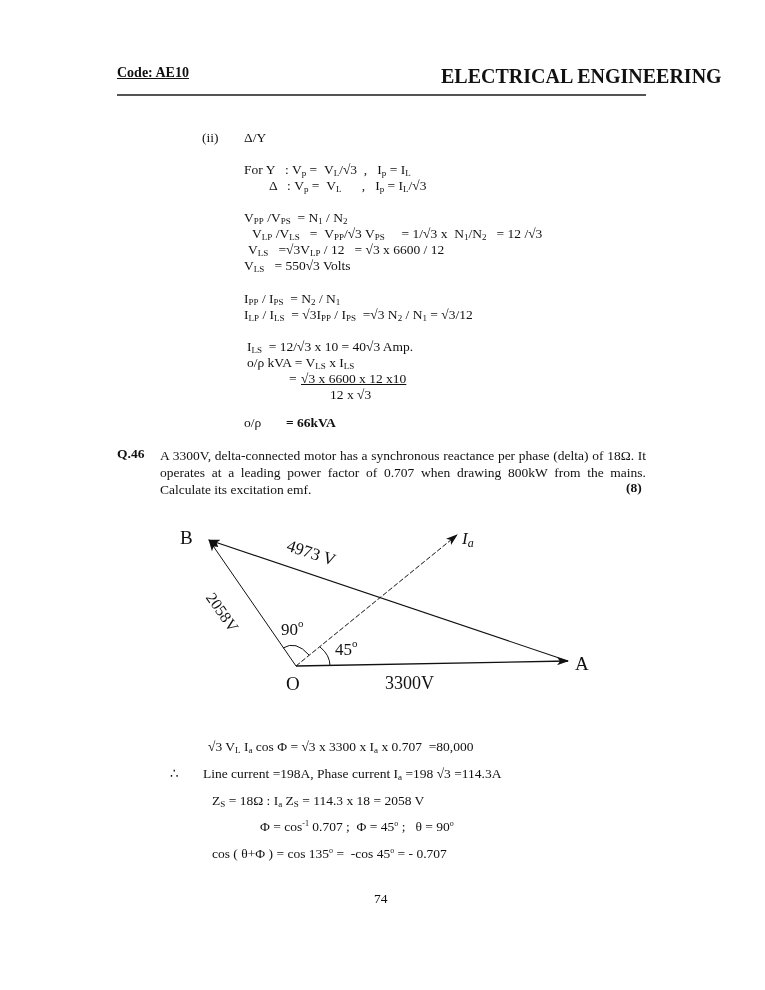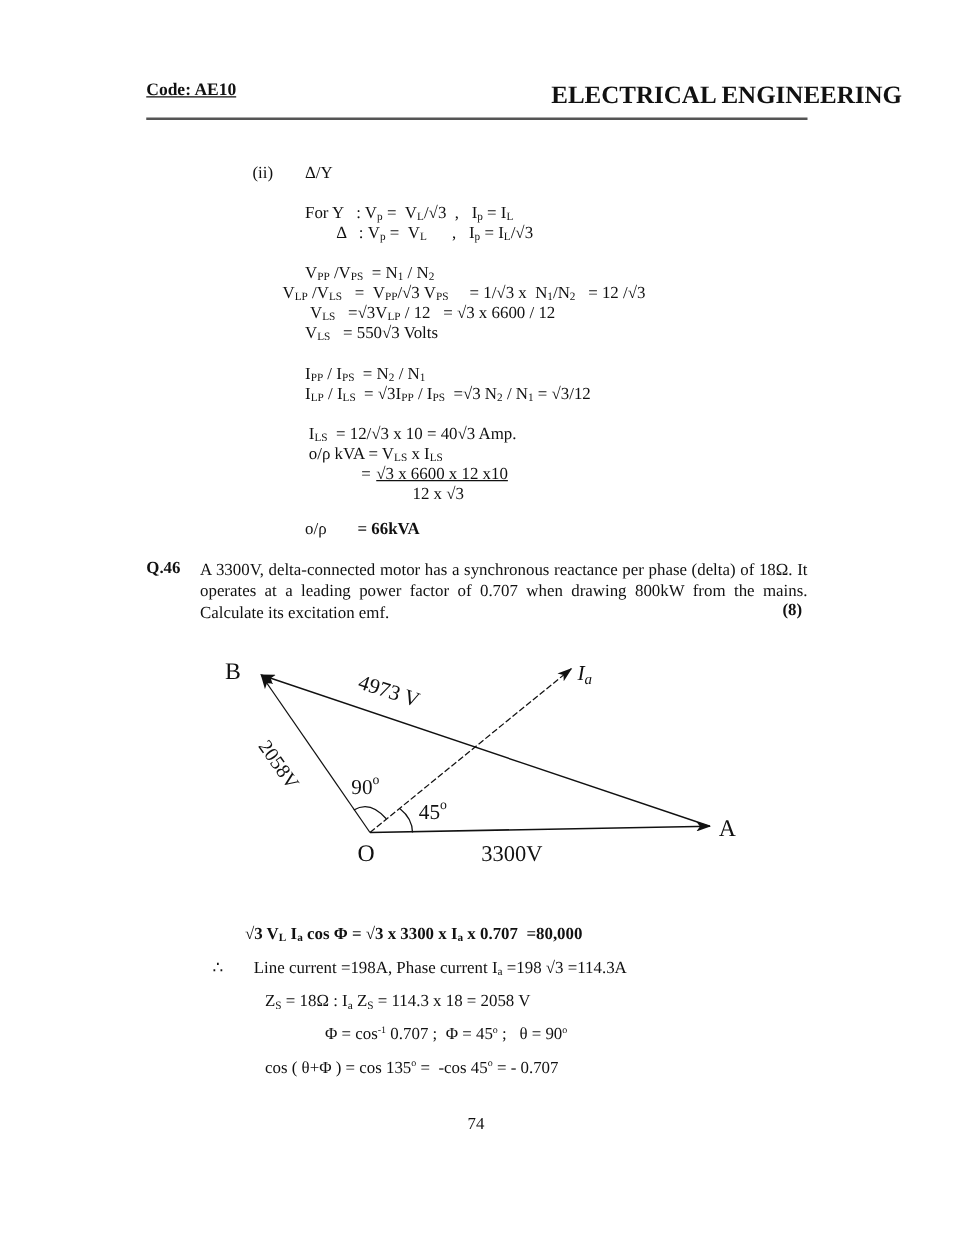--- a/index.html
+++ b/index.html
@@ -23,21 +23,21 @@
 <div class="abs" style="left:202px;top:131px;">(ii)</div>
 <div class="abs" style="left:244px;top:131px;">Δ/Y</div>
 
 <div>
   <div class="abs" style="left:244px;top:163px;">For Y &nbsp;&nbsp;: V<sub>p</sub> = &nbsp;V<sub>L</sub>/√3 &nbsp;, &nbsp;&nbsp;I<sub>p</sub> = I<sub>L</sub></div>
   <div class="abs" style="left:269px;top:179px;">Δ &nbsp;&nbsp;: V<sub>p</sub> = &nbsp;V<sub>L</sub> &nbsp;&nbsp;&nbsp;&nbsp;&nbsp;, &nbsp;&nbsp;I<sub>p</sub> = I<sub>L</sub>/√3</div>
 </div>
 
 <div>
   <div class="abs" style="left:244px;top:211px;">V<sub>PP</sub> /V<sub>PS</sub> &nbsp;= N<sub>1</sub> / N<sub>2</sub></div>
-  <div class="abs" style="left:226px;top:227px;text-align:center;">V<sub>LP</sub> /V<sub>LS</sub> &nbsp;&nbsp;= &nbsp;V<sub>PP</sub>/√3 V<sub>PS</sub> &nbsp;&nbsp;&nbsp;&nbsp;= 1/√3 x &nbsp;N<sub>1</sub>/N<sub>2</sub> &nbsp;&nbsp;= 12 /√3</div>
+  <div class="abs" style="left:252px;top:227px;text-align:center;">V<sub>LP</sub> /V<sub>LS</sub> &nbsp;&nbsp;= &nbsp;V<sub>PP</sub>/√3 V<sub>PS</sub> &nbsp;&nbsp;&nbsp;&nbsp;= 1/√3 x &nbsp;N<sub>1</sub>/N<sub>2</sub> &nbsp;&nbsp;= 12 /√3</div>
   <div class="abs" style="left:248px;top:243px;">V<sub>LS</sub> &nbsp;&nbsp;=√3V<sub>LP</sub> / 12 &nbsp;&nbsp;= √3 x 6600 / 12</div>
   <div class="abs" style="left:244px;top:259px;">V<sub>LS</sub> &nbsp;&nbsp;= 550√3 Volts</div>
 </div>
 
 <div>
   <div class="abs" style="left:244px;top:292px;">I<sub>PP</sub> / I<sub>PS</sub> &nbsp;= N<sub>2</sub> / N<sub>1</sub></div>
   <div class="abs" style="left:244px;top:308px;">I<sub>LP</sub> / I<sub>LS</sub> &nbsp;= √3I<sub>PP</sub> / I<sub>PS</sub> &nbsp;=√3 N<sub>2</sub> / N<sub>1</sub> = √3/12</div>
 </div>
 
 <div>
@@ -77,21 +77,21 @@
 <div class="abs" style="left:575px;top:654px;font-size:19px;">A</div>
 <div class="abs" style="left:286px;top:674px;font-size:19px;">O</div>
 <div class="abs" style="left:462px;top:530px;font-size:17px;font-style:italic;"><span>I</span><span style="font-size:12px;vertical-align:-3px;">a</span></div>
 <div class="abs" style="left:385px;top:674px;font-size:18px;">3300V</div>
 <div class="abs" style="left:290px;top:537px;font-size:17px;transform:rotate(18deg);transform-origin:left top;">4973 V</div>
 <div class="abs" style="left:216px;top:590px;font-size:16px;transform:rotate(55deg);transform-origin:left top;">2058V</div>
 <div class="abs" style="left:281px;top:621px;font-size:17px;"><span>90</span><sup style="font-size:11px;vertical-align:8px;">o</sup></div>
 <div class="abs" style="left:335px;top:641px;font-size:17px;"><span>45</span><sup style="font-size:11px;vertical-align:8px;">o</sup></div>
 
 <div>
-  <div class="abs" style="left:196px;top:740px;font-weight:bold;">√3 V<sub>L</sub> I<sub>a</sub> cos Φ = √3 x 3300 x I<sub>a</sub> x 0.707 &nbsp;=80,000</div>
+  <div class="abs" style="left:208px;top:740px;">√3 V<sub>L</sub> I<sub>a</sub> cos Φ = √3 x 3300 x I<sub>a</sub> x 0.707 &nbsp;=80,000</div>
   <div class="abs" style="left:170px;top:767px;">∴</div>
   <div class="abs" style="left:203px;top:767px;">Line current =198A, Phase current I<sub>a</sub> =198 √3 =114.3A</div>
   <div class="abs" style="left:212px;top:794px;">Z<sub>S</sub> = 18Ω : I<sub>a</sub> Z<sub>S</sub> = 114.3 x 18 = 2058 V</div>
   <div class="abs" style="left:212px;top:820px;margin-left:48px;">Φ = cos<sup>-1</sup> 0.707 ; &nbsp;Φ = 45<sup>o</sup> ; &nbsp;&nbsp;θ = 90<sup>o</sup></div>
   <div class="abs" style="left:212px;top:847px;">cos ( θ+Φ ) = cos 135<sup>o</sup> = &nbsp;-cos 45<sup>o</sup> = - 0.707</div>
 </div>
 
 <div class="abs" style="left:374px;top:892px;">74</div>
 
 </body></html>

